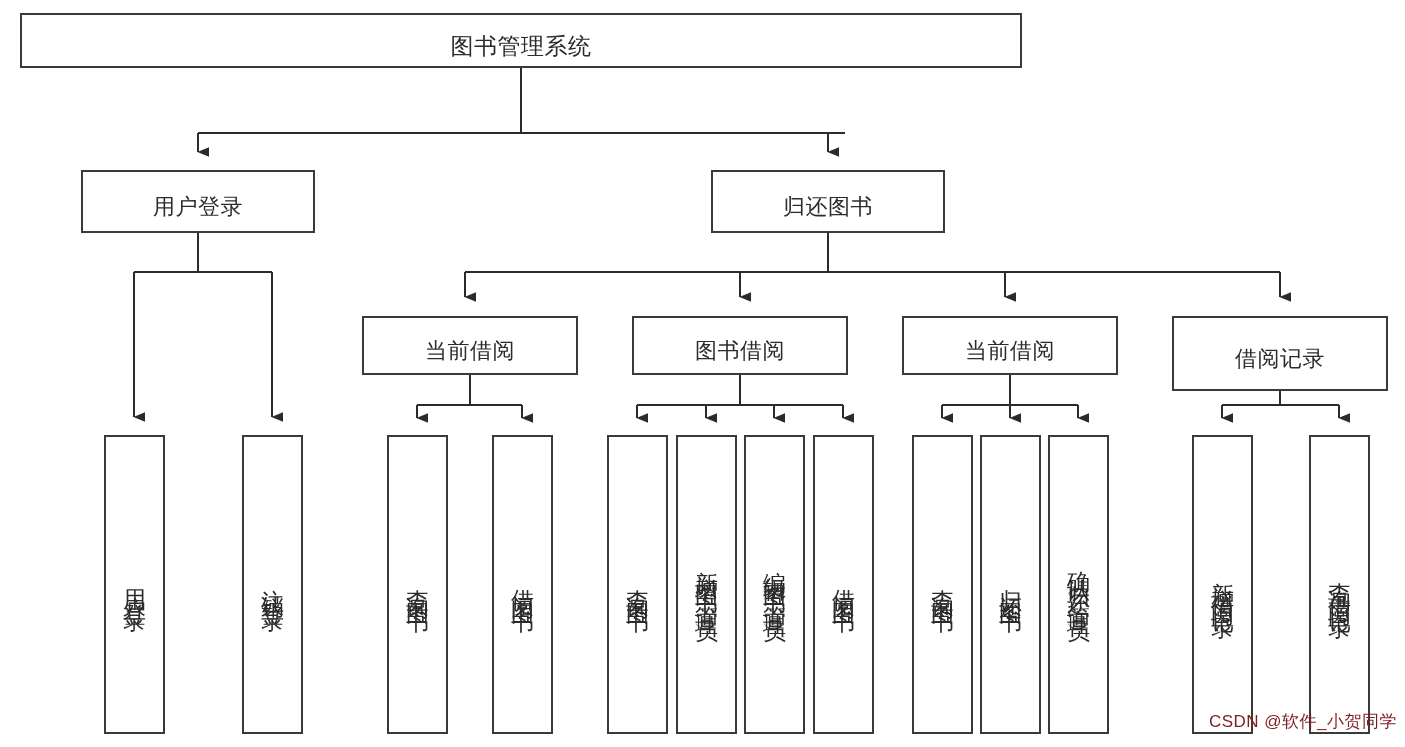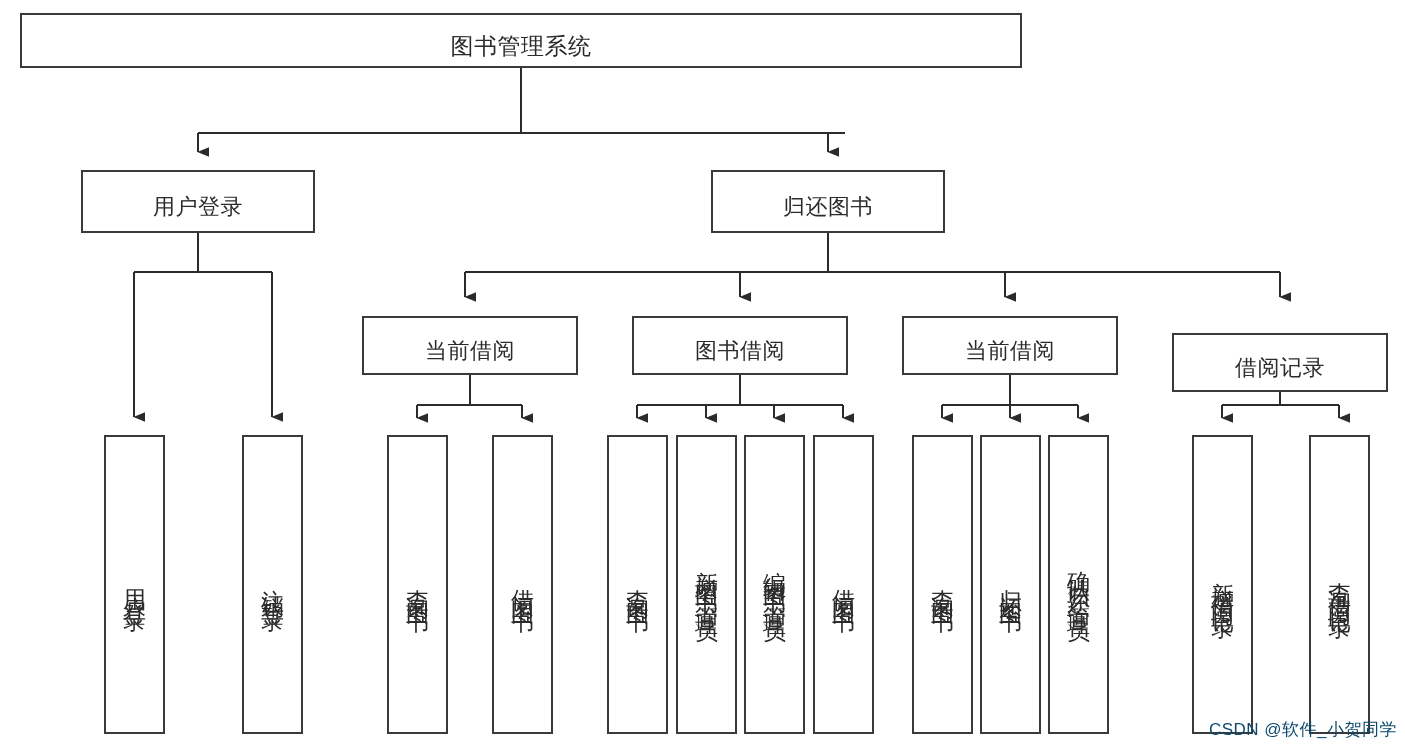--- a/index.html
+++ b/index.html
@@ -52,23 +52,23 @@
     text-orientation:upright;
     font-size:23px;
     letter-spacing:7px;
     line-height:1;
     white-space:nowrap;
     max-height:100%;
   }
   .watermark{
     position:absolute;
     right:8px;
-    bottom:6px;
+    bottom:14px;
     font-size:17px;
-    color:#0c4a6e;
+    color:#7f1d1d;
     letter-spacing:0.5px;
     white-space:nowrap;
     pointer-events:none;
   }
 </style>
 </head>
 <body>
 
 <div id="stage">
 
@@ -135,21 +135,21 @@
 
   <div class="node-box node-h" style="left:362px;top:316px;width:216px;height:59px;">
     <span class="node-label">当前借阅</span>
   </div>
   <div class="node-box node-h" style="left:632px;top:316px;width:216px;height:59px;">
     <span class="node-label">图书借阅</span>
   </div>
   <div class="node-box node-h" style="left:902px;top:316px;width:216px;height:59px;">
     <span class="node-label">当前借阅</span>
   </div>
-  <div class="node-box node-h" style="left:1172px;top:333px;width:216px;height:59px;">
+  <div class="node-box node-h" style="left:1172px;top:316px;width:216px;height:75px;">
     <span class="node-label">借阅记录</span>
   </div>
 
   <div class="node-box node-v" style="left:104px;top:435px;width:61px;height:299px;">
     <span class="node-label">用户登录</span>
   </div>
   <div class="node-box node-v" style="left:242px;top:435px;width:61px;height:299px;">
     <span class="node-label">注销登录</span>
   </div>
 

